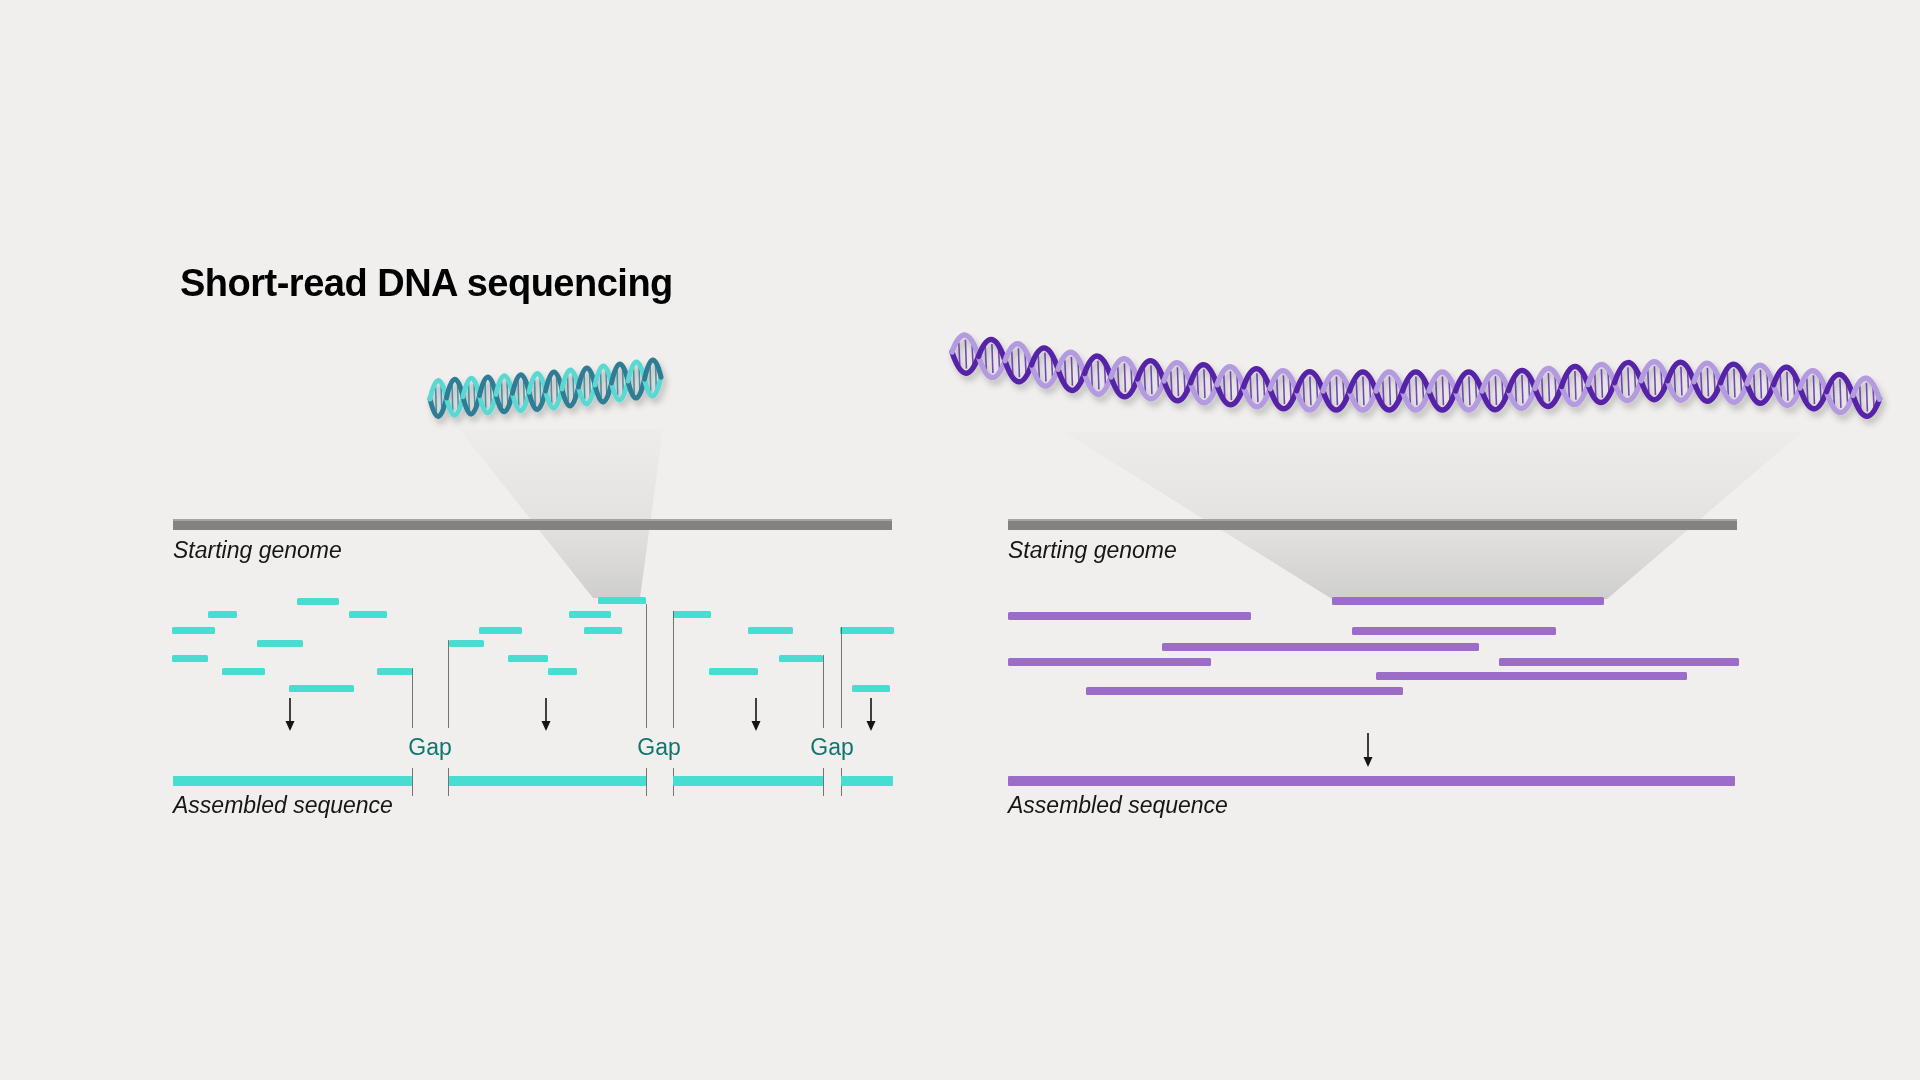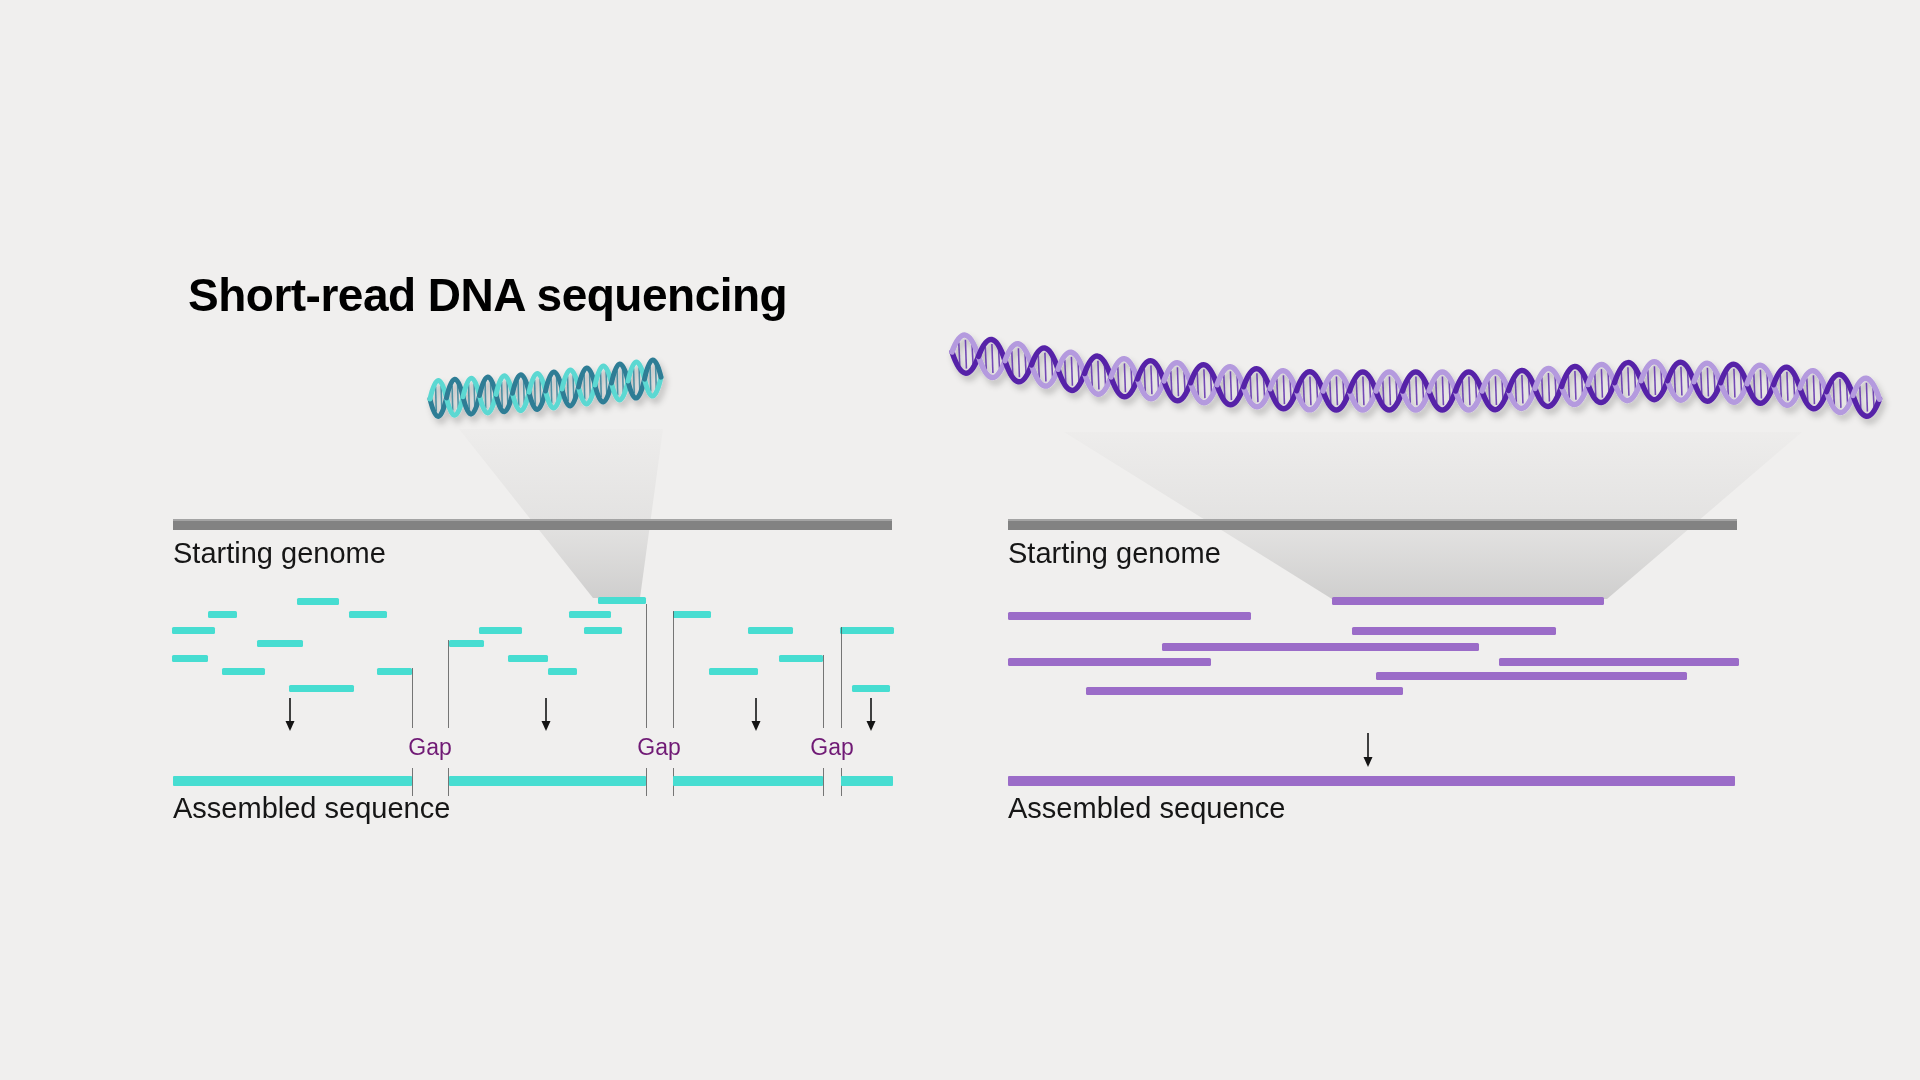--- a/index.html
+++ b/index.html
@@ -2,38 +2,38 @@
 <html><head>
 <meta charset="utf-8">
 <style>
   html,body{margin:0;padding:0;background:#f0efee;}
   #canvas{
     position:relative;width:1920px;height:1080px;background:#f0efee;
     font-family:"Liberation Sans", sans-serif;overflow:hidden;
   }
   #art{position:absolute;left:0;top:0;}
   .title{
-    position:absolute;margin:16px;font-size:46px;font-weight:700;color:#000;
+    position:absolute;margin:8px;font-size:38px;font-weight:700;color:#000;
     letter-spacing:-0.5px;line-height:1;white-space:nowrap;
   }
   #title-short{left:172px;top:256px;}
   #title-long{left:1008px;top:256px;}
   .genome-bar{position:absolute;height:11px;box-shadow:inset 0 2px 0 rgba(255,255,255,0.28);}
   #gb-short{left:173px;top:519px;width:719px;}
   #gb-long{left:1008px;top:519px;width:729px;}
-  .bar-label{position:absolute;font-size:29px;color:#161616;line-height:1.1;white-space:nowrap;}
+  .bar-label{position:absolute;font-size:23px;color:#161616;line-height:1.1;white-space:nowrap;font-style:italic;}
   #sg-label-short{left:173px;top:538px;}
   #sg-label-long{left:1008px;top:538px;}
   #as-label-short{left:173px;top:793px;}
   #as-label-long{left:1008px;top:793px;}
   .fragment{position:absolute;border-radius:1.5px;}
   .assembled-segment{position:absolute;border-radius:1px;}
   .gapline{position:absolute;width:1px;}
   .gap-label{
-    position:absolute;font-size:23px;color:#701a75;line-height:1;
+    position:absolute;font-size:23px;color:#0f766e;line-height:1;
     transform:translateX(-50%);white-space:nowrap;
   }
 </style>
 </head>
 <body>
 
 <div id="canvas" style="background: rgb(240, 239, 238);">
 
   <svg id="art" width="1920" height="1080" viewBox="0 0 1920 1080">
     <defs>

